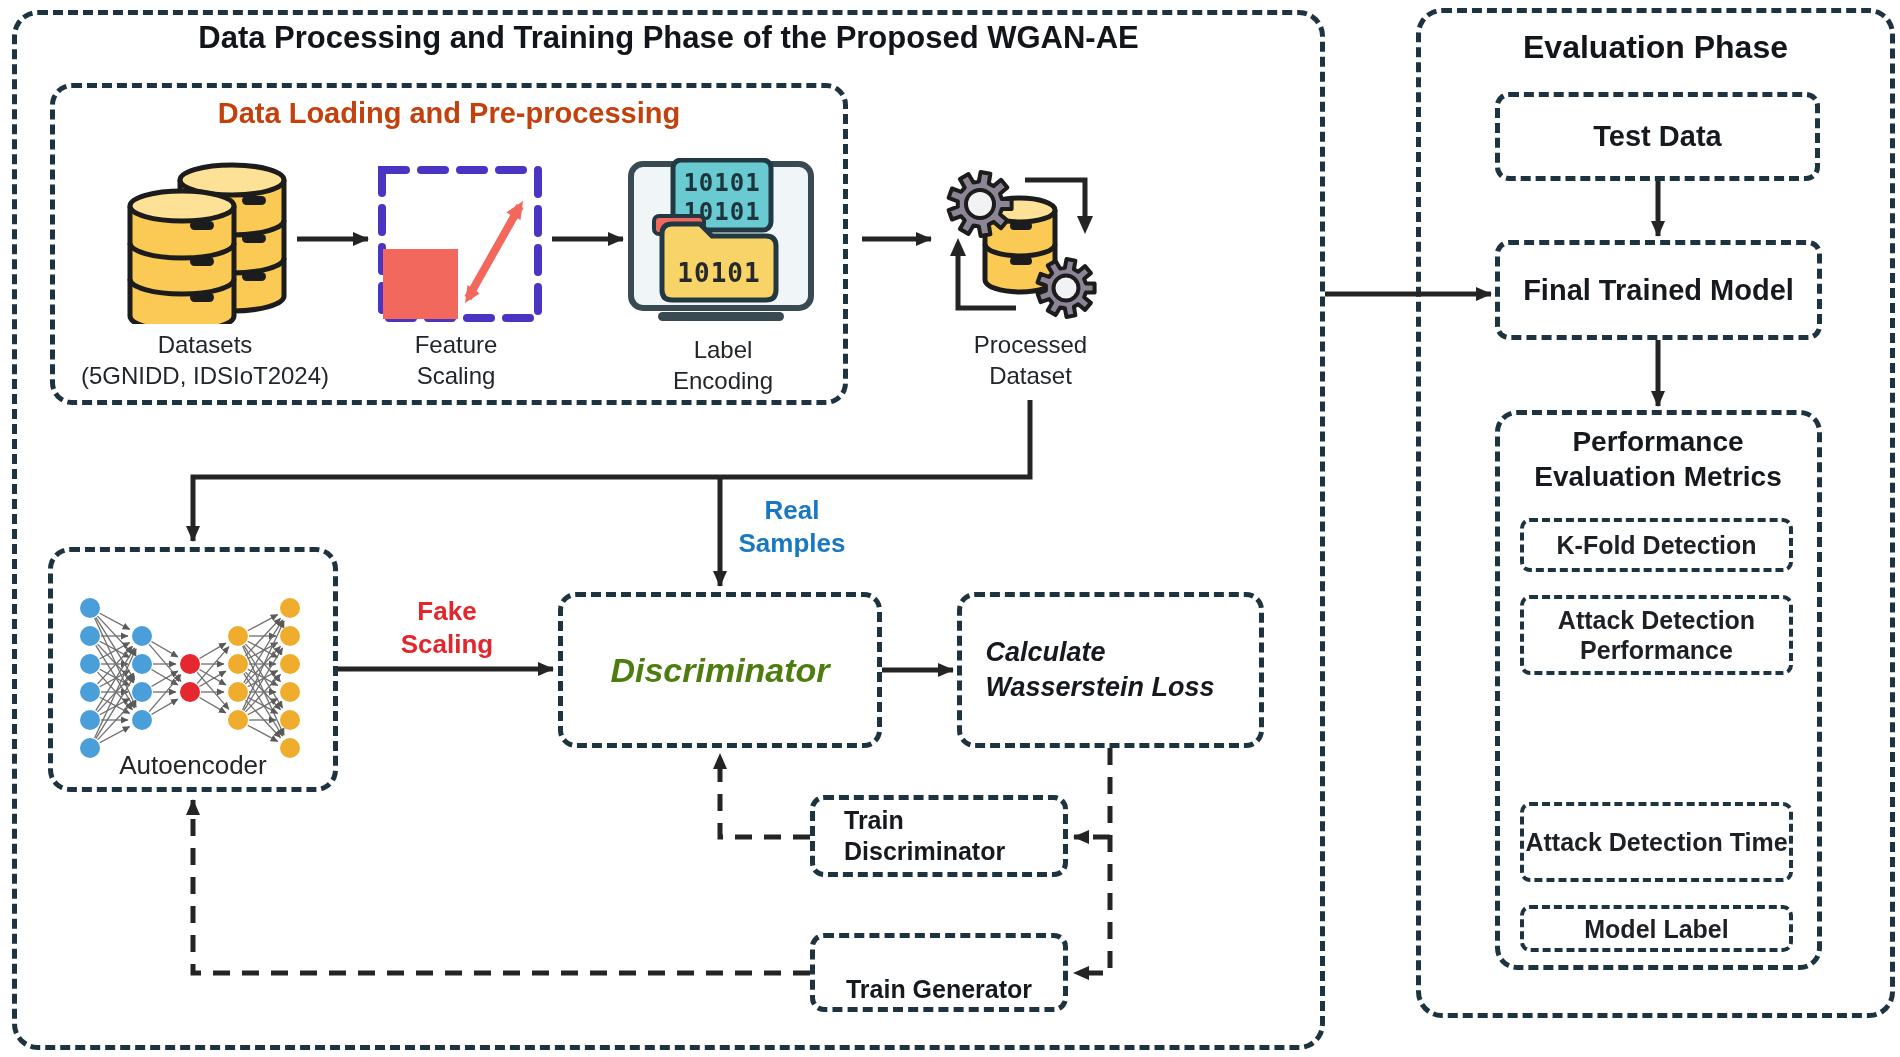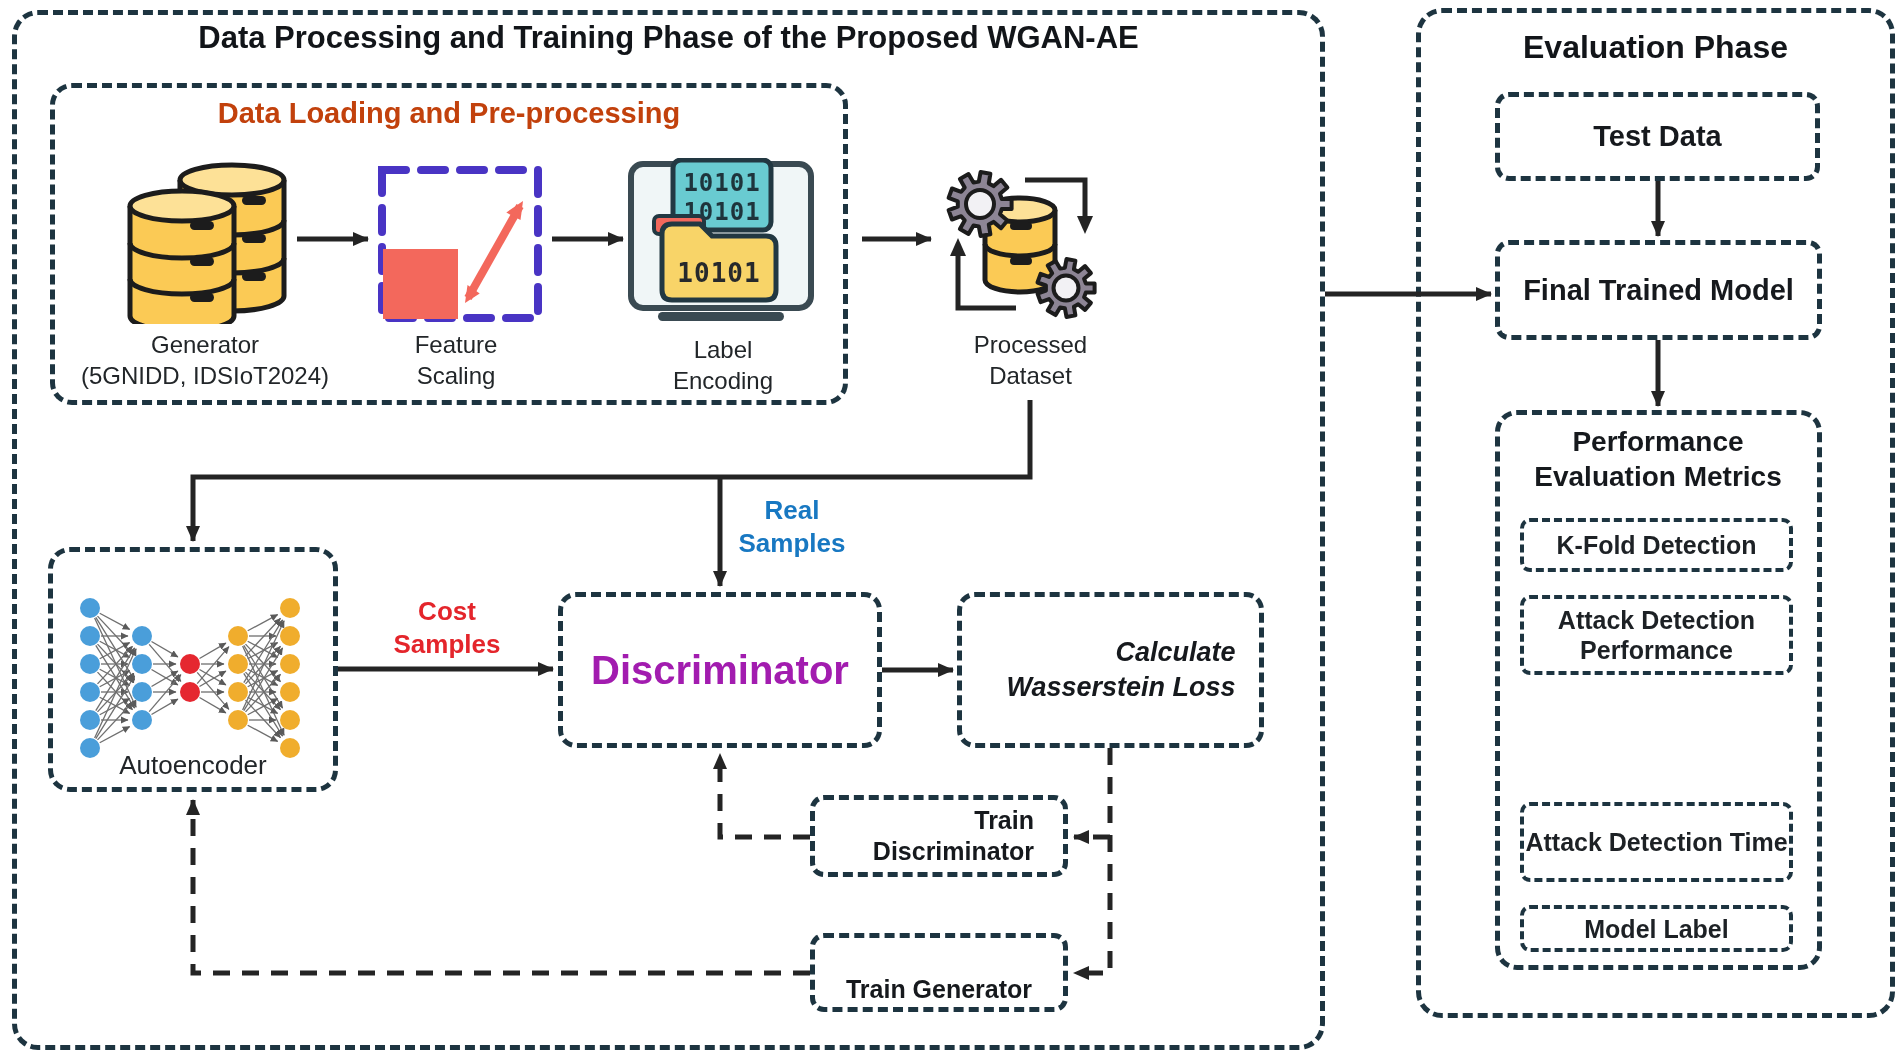--- a/index.html
+++ b/index.html
@@ -10,41 +10,41 @@
   html,body{margin:0;padding:0;background:#ffffff;}
   .canvas{
     position:relative;width:1900px;height:1057px;background:#ffffff;overflow:hidden;
     font-family:"Liberation Sans","DejaVu Sans",sans-serif;color:var(--txt);
   }
   .abs{position:absolute;}
   .dashed-box{position:absolute;border:5px dashed var(--dash);background:#ffffff;box-sizing:border-box;}
   .r26{border-radius:26px;} .r22{border-radius:22px;} .r18{border-radius:18px;} .r14{border-radius:14px;} .r10{border-radius:10px;}
   .metric{border-width:4px;display:flex;align-items:center;justify-content:center;text-align:center;
           font-weight:bold;font-size:25px;line-height:30px;color:#1d2125;}
-  .ctr{display:flex;align-items:center;justify-content:center;text-align:right;}
+  .ctr{display:flex;align-items:center;justify-content:center;text-align:left;}
   .title{font-weight:bold;font-size:31px;color:#121519;text-align:center;}
   .h2{font-weight:bold;font-size:29px;color:#c2410c;text-align:center;}
   .caption{font-size:24px;line-height:31px;text-align:center;color:#222629;}
   .flowlab{font-weight:bold;font-size:26px;line-height:33px;text-align:center;}
   .wires{position:absolute;left:0;top:0;pointer-events:none;}
   svg{display:block;}
 </style>
 </head>
 <body>
 
 <div class="canvas">
 
   <div class="dashed-box r26" style="left:12px;top:10px;width:1313px;height:1040px;"></div>
   <div class="abs title" style="left:12px;top:20px;width:1313px;">Data Processing and Training Phase of the Proposed WGAN-AE</div>
 
   <div class="dashed-box r22" style="left:50px;top:83px;width:798px;height:322px;"></div>
   <div class="abs h2" style="left:50px;top:97px;width:798px;">Data Loading and Pre-processing</div>
 
   <div class="abs caption" style="left:65px;top:329px;width:280px;">
-    <div>Generator</div>
+    <div>Datasets</div>
     <div>(5GNIDD, IDSIoT2024)</div>
   </div>
   <div class="abs caption" style="left:385px;top:329px;width:142px;">Feature Scaling</div>
   <div class="abs caption" style="left:652px;top:334px;width:142px;">Label Encoding</div>
   <div class="abs caption" style="left:958px;top:329px;width:145px;">Processed Dataset</div>
 
   <div class="dashed-box r22" style="left:48px;top:547px;width:290px;height:245px;"></div>
   <div class="abs caption" style="left:48px;top:750px;width:290px;font-size:26px;">Autoencoder</div>
   <svg class="abs" id="net-svg" style="left:50px;top:598px;" width="290" height="170" viewBox="0 0 290 170">
       <line x1="49.7" y1="15.2" x2="79.7" y2="31.4" stroke="#6f6f6f" stroke-width="1.3" marker-end="url(#ah-s)"></line>
@@ -128,37 +128,37 @@
       <circle cx="188" cy="94" r="10" fill="#f0ad2d"></circle>
       <circle cx="188" cy="122" r="10" fill="#f0ad2d"></circle>
       <circle cx="240" cy="10" r="10" fill="#f0ad2d"></circle>
       <circle cx="240" cy="38" r="10" fill="#f0ad2d"></circle>
       <circle cx="240" cy="66" r="10" fill="#f0ad2d"></circle>
       <circle cx="240" cy="94" r="10" fill="#f0ad2d"></circle>
       <circle cx="240" cy="122" r="10" fill="#f0ad2d"></circle>
       <circle cx="240" cy="150" r="10" fill="#f0ad2d"></circle>
     </svg>
 
-  <div class="dashed-box r18 ctr" style="left:558px;top:592px;width:324px;height:156px;font-weight:bold;font-size:40px;color:#a21caf;">
+  <div class="dashed-box r18 ctr" style="left:558px;top:592px;width:324px;height:156px;font-weight:bold;font-size:34px;color:#4d7c0f;font-style:italic;">
     <span>Discriminator</span>
   </div>
 
   <div class="dashed-box r18 ctr" style="left:957px;top:592px;width:307px;height:156px;">
     <span style="display:block;width:250px;font-weight:bold;font-size:27px;line-height:35px;color:#16191d;font-style:italic;">Calculate Wasserstein Loss</span>
   </div>
 
   <div class="dashed-box r14 ctr" style="left:810px;top:795px;width:258px;height:82px;">
     <span style="display:block;width:190px;font-weight:bold;font-size:25px;line-height:31px;color:#16191d;">Train Discriminator</span>
   </div>
   <div class="dashed-box r14 ctr" style="left:810px;top:933px;width:258px;height:79px;">
     <span style="font-weight:bold;font-size:25px;color:#16191d;margin-top:33px;">Train Generator</span>
   </div>
 
   <div class="abs flowlab" style="left:732px;top:494px;width:120px;color:#1878c2;">Real Samples</div>
-  <div class="abs flowlab" style="left:387px;top:595px;width:120px;color:#e4252b;">Cost Samples</div>
+  <div class="abs flowlab" style="left:387px;top:595px;width:120px;color:#e4252b;">Fake Scaling</div>
 
   <svg class="abs" style="left:122px;top:158px;" width="170" height="166" viewBox="0 0 170 166">
     <g stroke="#1c1c1c" stroke-width="5">
       <path d="M58,22 L58,138 A52,15 0 0 0 162,138 L162,22" fill="#fbca55"></path>
       <path d="M58,62 A52,15 0 0 0 162,62" fill="none"></path>
       <path d="M58,100 A52,15 0 0 0 162,100" fill="none"></path>
       <ellipse cx="110" cy="22" rx="52" ry="15" fill="#fde197"></ellipse>
       <rect x="120" y="38" width="24" height="9" rx="4.5" fill="#1c1c1c" stroke="none"></rect>
       <rect x="120" y="76" width="24" height="9" rx="4.5" fill="#1c1c1c" stroke="none"></rect>
       <rect x="120" y="114" width="24" height="9" rx="4.5" fill="#1c1c1c" stroke="none"></rect>

